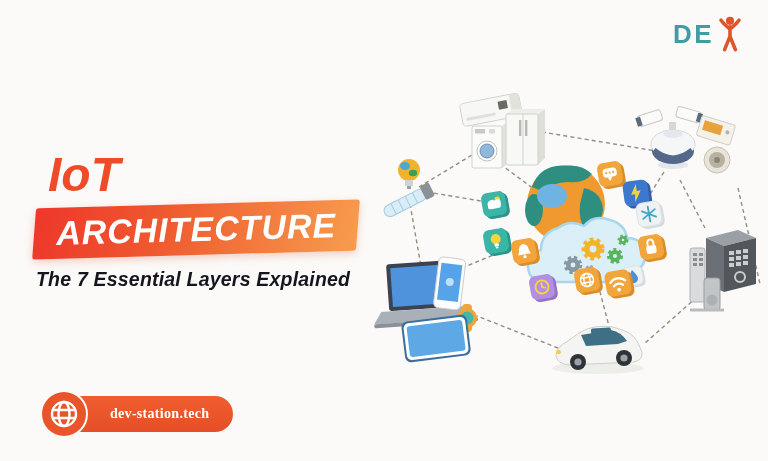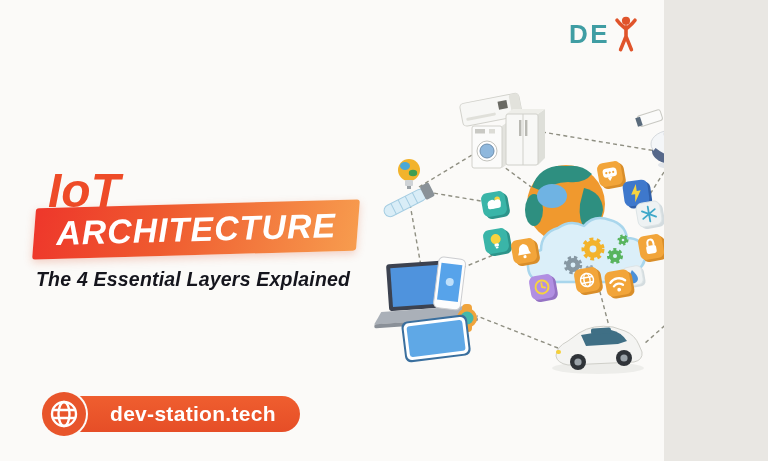--- a/index.html
+++ b/index.html
@@ -1,30 +1,30 @@
 <!DOCTYPE html>
 <html><head>
 <meta charset="utf-8">
 <style>
   * { margin:0; padding:0; box-sizing:border-box; }
   body { background:#e9e7e3; font-family:"Liberation Sans", sans-serif; }
   .canvas {
-    position:relative; width:664px; height:461px; overflow:hidden;
+    position:relative; width:768px; height:461px; overflow:hidden;
     background:#fbfaf8;
   }
   
   .logo {
     position:absolute; top:16px; right:22px;
     display:flex; align-items:flex-end;
     color:#3f9da3; font-weight:bold; font-size:26px; letter-spacing:2.5px;
   }
   .logo .figure { width:30px; height:36px; margin:0 1px -2px 1px; }
   
   .kicker {
-    position:absolute; left:48px; top:163px;
+    position:absolute; left:48px; top:147px;
     font-size:48px; font-weight:bold; font-style:italic; color:#ee4b28;
   }
   .banner {
     position:absolute; left:34px; top:204px; width:324px; height:51px;
     background:linear-gradient(100deg,#ee372b 0%,#ef5a2f 40%,#f79c4e 100%);
     transform:rotate(-1.6deg) skewX(-6deg); border-radius:3px;
     display:flex; align-items:center; justify-content:center;
     box-shadow:0 3px 8px rgba(220,80,40,.25);
   }
   .banner span {
@@ -37,21 +37,21 @@
     font-size:19.5px; font-weight:bold; font-style:italic; color:#15151d;
     letter-spacing:.2px;
   }
   
   .badge {
     position:absolute; left:62px; top:396px; height:36px;
     background:linear-gradient(180deg,#ef5e2f,#e64e27);
     border-radius:18px; display:flex; align-items:center;
     padding:0 24px 0 48px;
   }
-  .badge-text { color:#fff; font-weight:bold; font-size:21px; letter-spacing:.3px; }
+  .badge-text { color:#fff; font-weight:bold; font-size:14px; letter-spacing:.3px;font-family:Liberation Serif, serif; }
   .badge-globe {
     position:absolute; left:42px; top:392px; width:44px; height:44px;
     border-radius:50%; background:#e8552b;
     display:flex; align-items:center; justify-content:center;
     box-shadow:0 0 0 2px #fbfaf8;
   }
   
   .illustration { position:absolute; left:372px; top:52px; width:396px; height:356px; }
 </style>
 </head>
@@ -64,21 +64,21 @@
     <svg class="figure" viewBox="0 0 24 30">
       <circle cx="12" cy="4" r="3.4" fill="#e0542b"></circle>
       <path d="M12 9 L12 17 M12 11 C10 9 7 7 4.5 3.5 M12 11 C14 9 17 7 19.5 3.5 M12 17 L7.5 28 M12 17 L16.5 28" fill="none" stroke="#e0542b" stroke-width="3" stroke-linecap="round"></path>
     </svg>
   </div>
 
   <div class="kicker">IoT</div>
   <div class="banner">
     <span>ARCHITECTURE</span>
   </div>
-  <div class="subtitle">The 4 Essential Layers Explained</div>
+  <div class="subtitle">The 7 Essential Layers Explained</div>
 
   <div class="badge">
     <span class="badge-text">dev-station.tech</span>
   </div>
   <div class="badge-globe">
     <svg width="32" height="32" viewBox="0 0 32 32">
       <g fill="none" stroke="#ffffff" stroke-width="2.4">
         <circle cx="16" cy="16" r="12"></circle>
         <ellipse cx="16" cy="16" rx="5.5" ry="12"></ellipse>
         <path d="M5 12 H27 M5 20 H27"></path>

